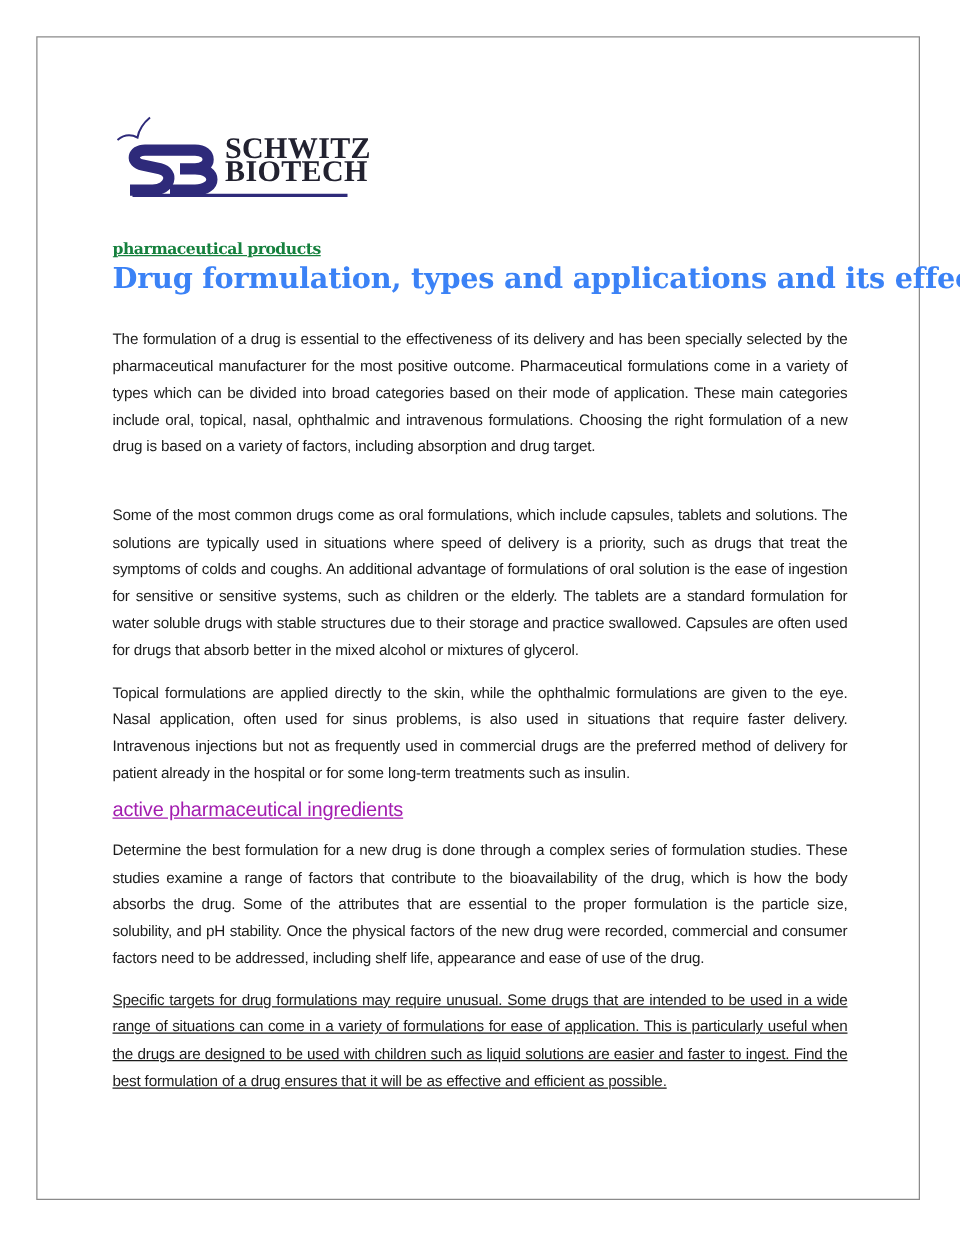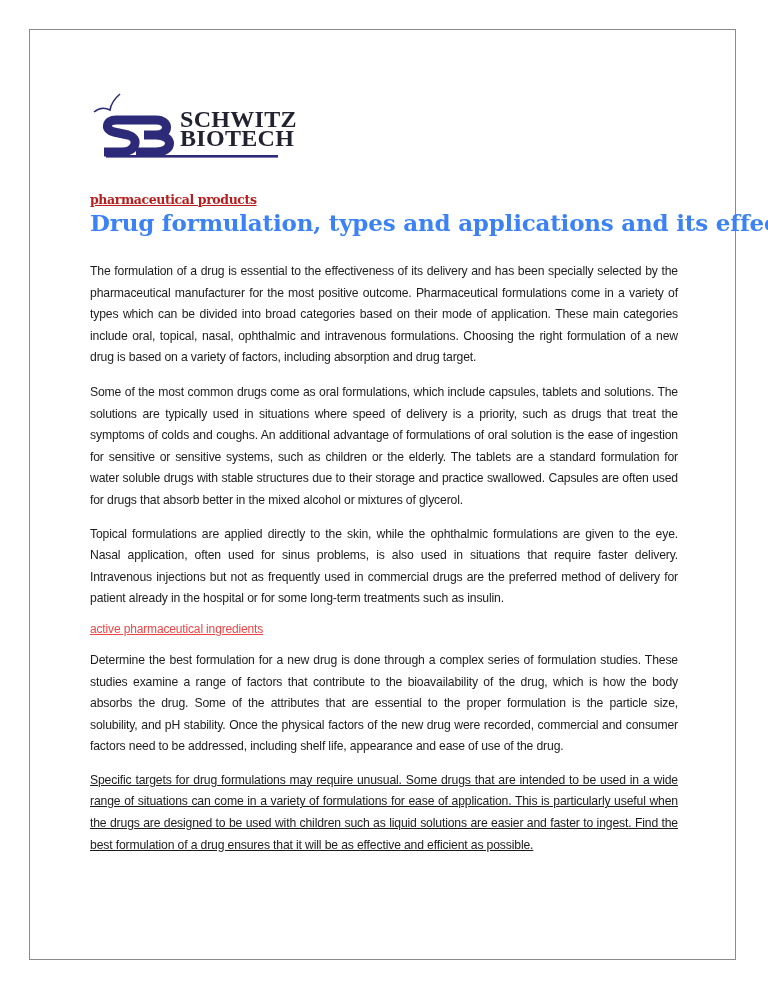--- a/index.html
+++ b/index.html
@@ -47,21 +47,21 @@
       position: absolute;
       left: 90px;
       top: 190px;
       width: 588px;
     }
     .category-link {
       display: inline-block;
       font-family: "DejaVu Serif", "Liberation Serif", serif;
       font-weight: bold;
       font-size: 12.5px;
-      color: #b91c1c;
+      color: #15803d;
       text-decoration: underline;
       letter-spacing: -0.4px;
       line-height: 16px;
     }
     .title {
       margin: 2px 0 0 0;
       font-family: "DejaVu Serif", "Liberation Serif", serif;
       font-weight: bold;
       font-size: 23px;
       line-height: 26px;
@@ -71,30 +71,30 @@
     }
     .para {
       margin: 0;
       font-size: 12.2px;
       line-height: 21.6px;
       text-align: justify;
       color: #1c1c1c;
       letter-spacing: -0.15px;
     }
     .p1 { margin-top: 25px; }
-    .p2 { margin-top: 13px; }
+    .p2 { margin-top: 33px; }
     .p3 { margin-top: 12px; }
     .p4 { margin-top: 12px; }
     .p5 { margin-top: 12px; text-decoration: underline; }
     .inline-link {
       display: inline-block;
       margin-top: 10px;
-      font-size: 12px;
+      font-size: 16px;
       line-height: 18px;
-      color: #ef4444;
+      color: #a21caf;
       text-decoration: underline;
       letter-spacing: -0.15px;
     }
   </style>
 </head>
 <body>
 
 <div class="page-frame"></div>
 
 <div class="logo">

